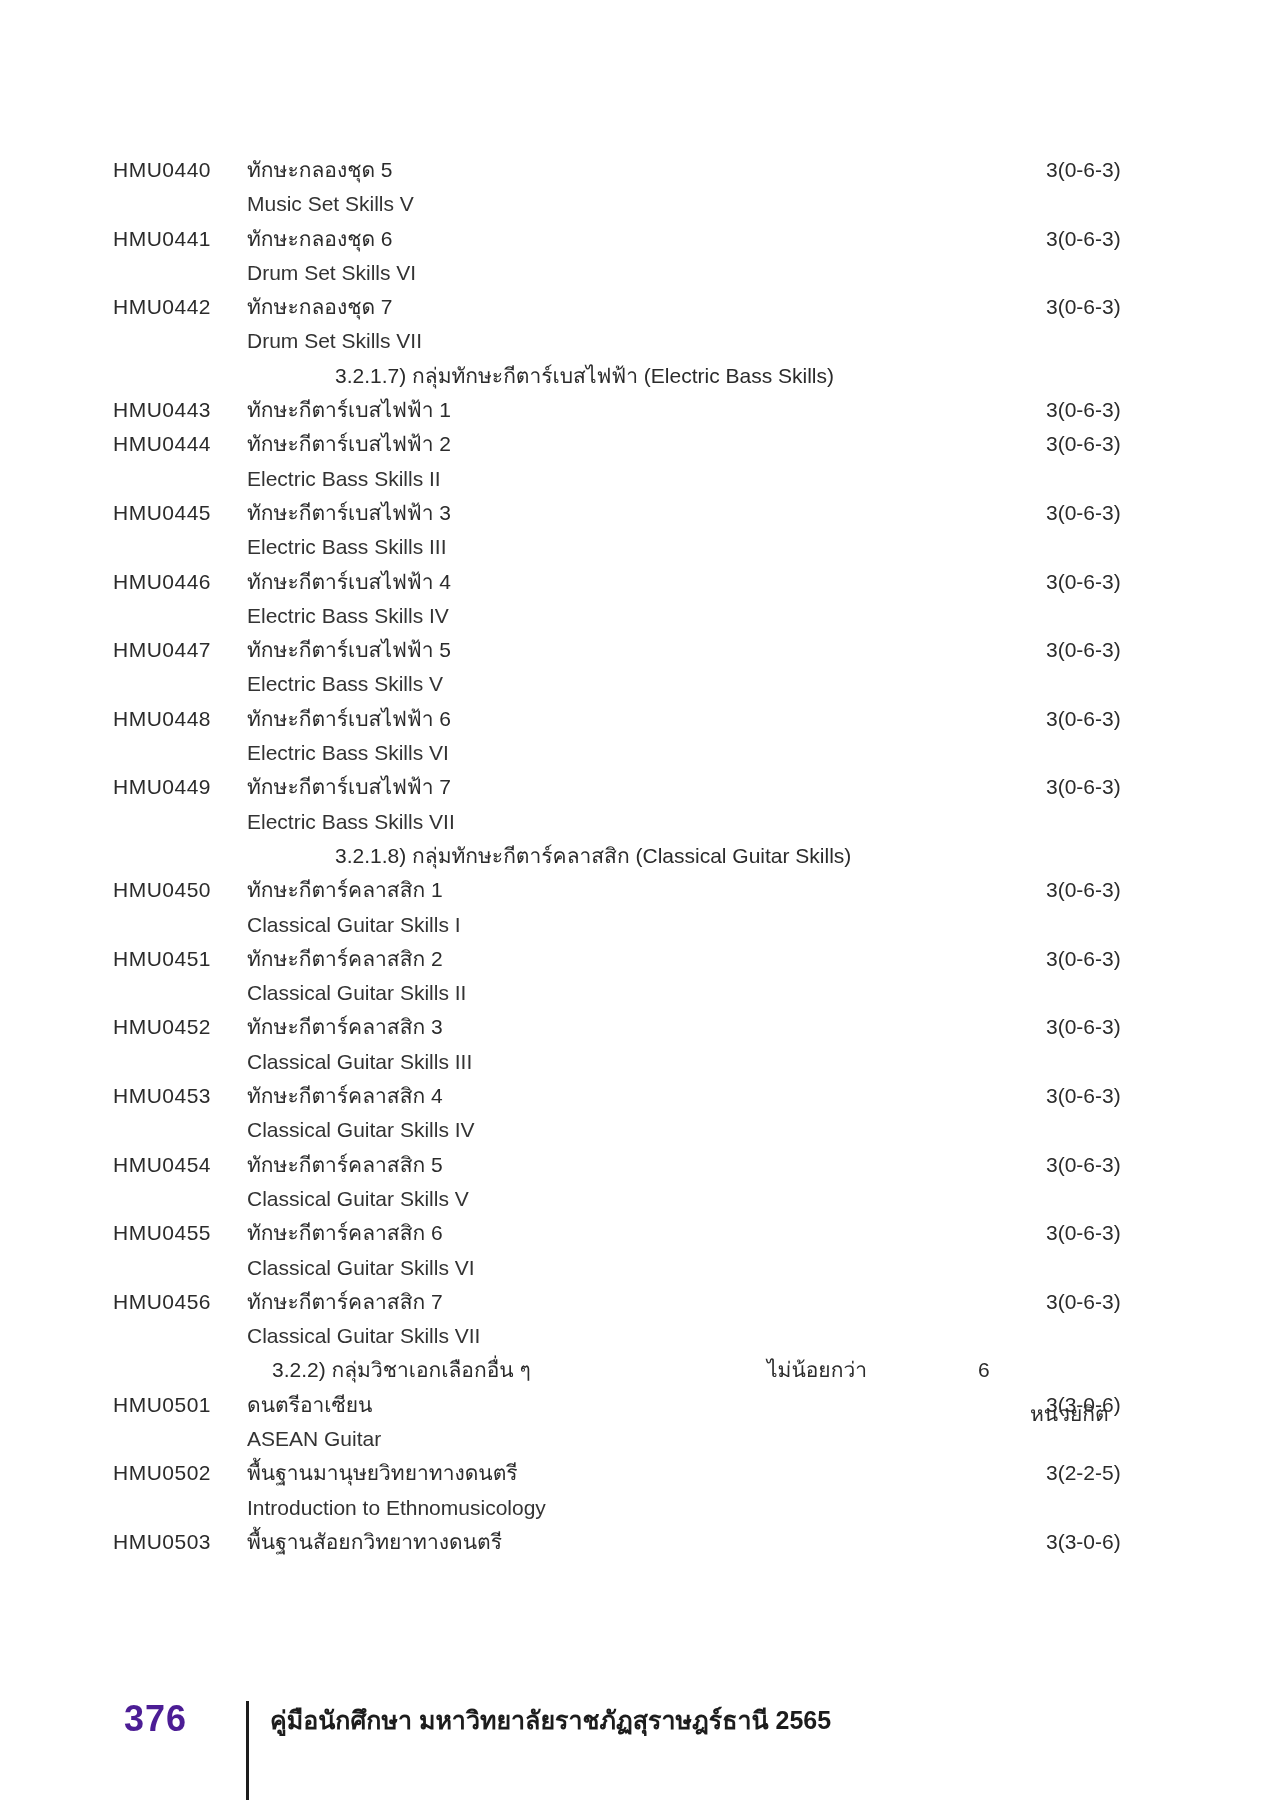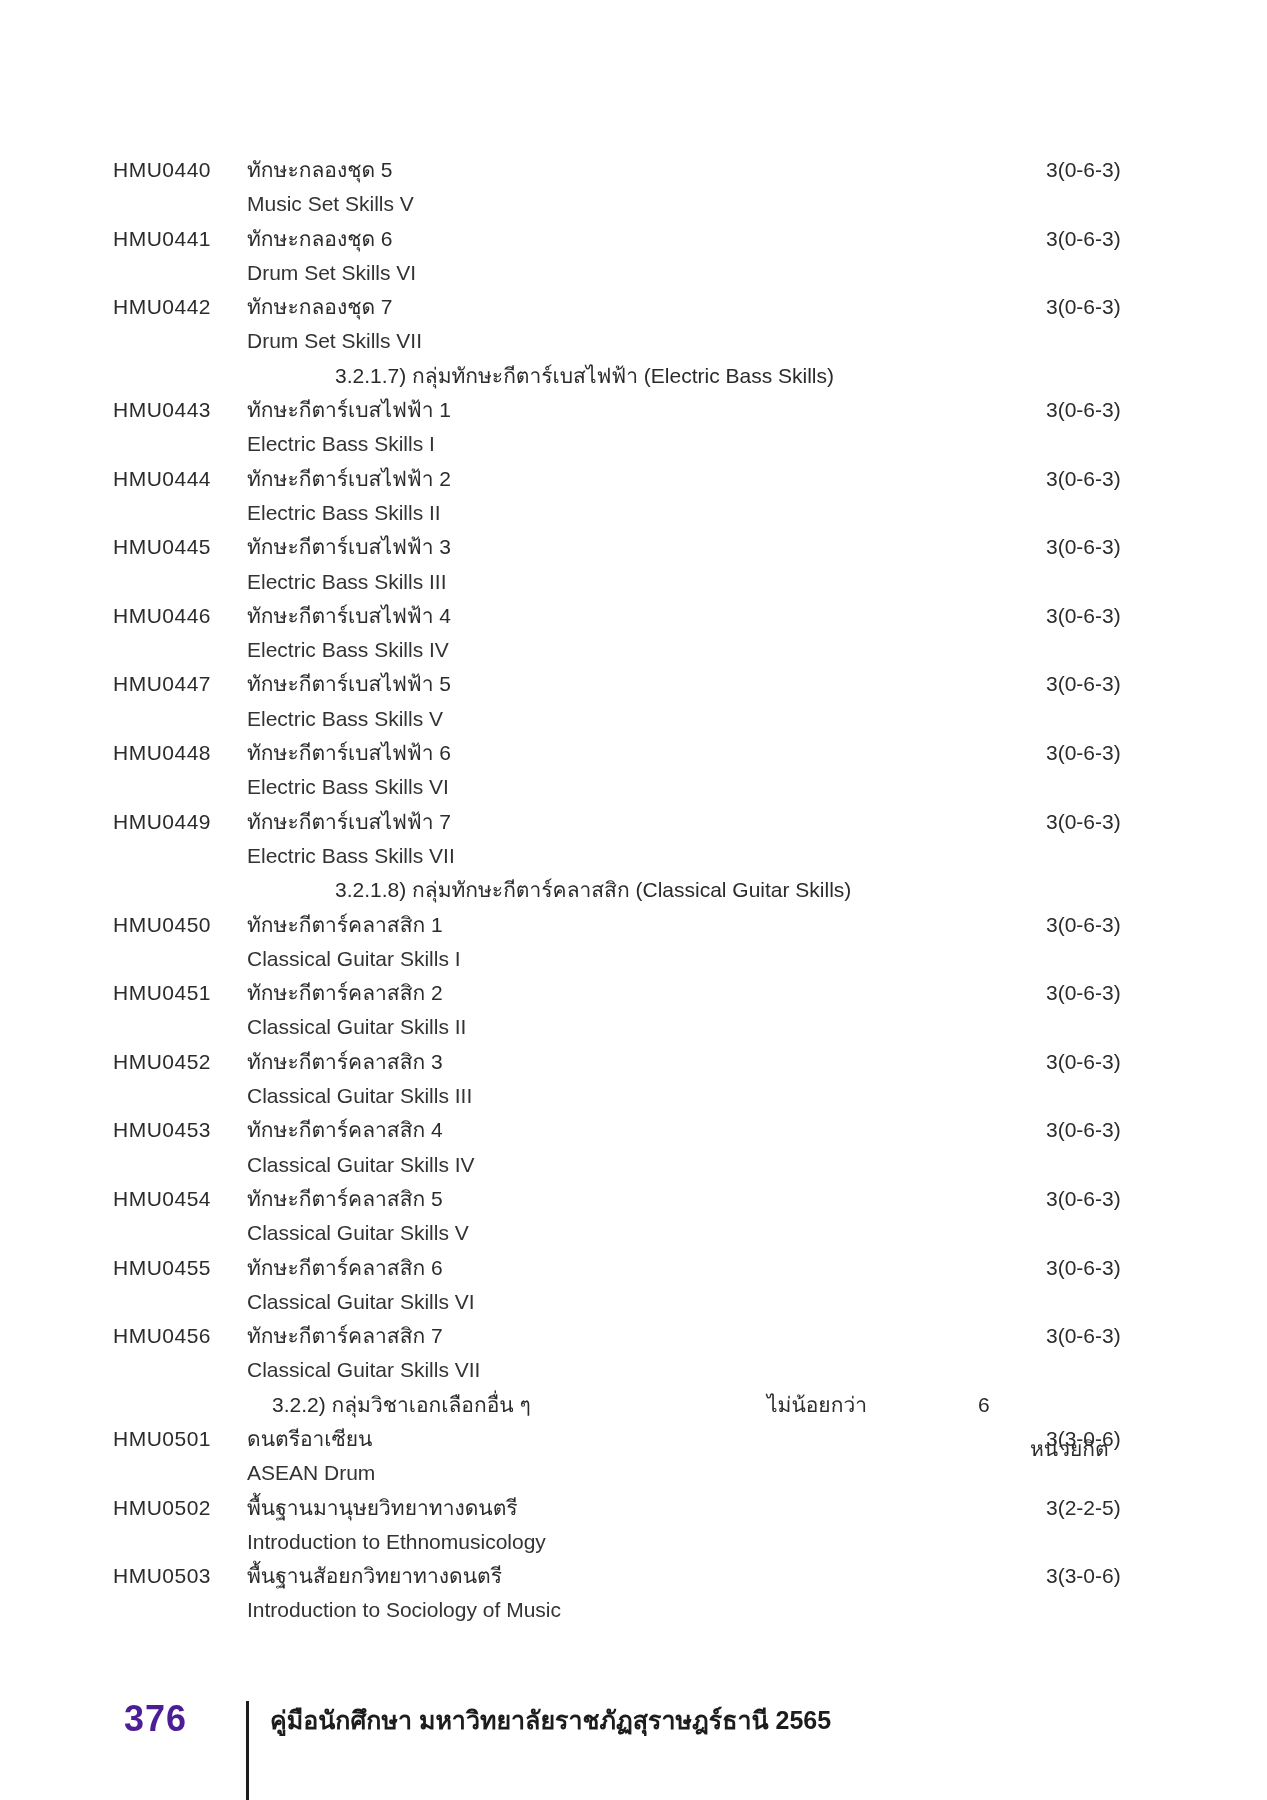--- a/index.html
+++ b/index.html
@@ -75,23 +75,20 @@
       </div>
       <div class="line">
         <span class="section">3.2.1.7)  กลุ่มทักษะกีตาร์เบสไฟฟ้า (Electric Bass Skills)</span>
       </div>
       <div class="line">
         <span class="code">HMU0443</span>
         <span class="title">ทักษะกีตาร์เบสไฟฟ้า 1</span>
         <span class="credit">3(0-6-3)</span>
       </div>
       <div class="line">
-        <span class="title en">Electric Bass Skills I</span>
-      </div>
-      <div class="line">
         <span class="code">HMU0444</span>
         <span class="title">ทักษะกีตาร์เบสไฟฟ้า 2</span>
         <span class="credit">3(0-6-3)</span>
       </div>
       <div class="line">
         <span class="title en">Electric Bass Skills II</span>
       </div>
       <div class="line">
         <span class="code">HMU0445</span>
         <span class="title">ทักษะกีตาร์เบสไฟฟ้า 3</span>
@@ -196,36 +193,33 @@
         <span class="req-cond">ไม่น้อยกว่า</span>
         <span class="req-val">6</span>
         <span class="req-unit">หน่วยกิต</span>
       </div>
       <div class="line">
         <span class="code">HMU0501</span>
         <span class="title">ดนตรีอาเซียน</span>
         <span class="credit">3(3-0-6)</span>
       </div>
       <div class="line">
-        <span class="title en">ASEAN Drum</span>
+        <span class="title en">ASEAN Guitar</span>
       </div>
       <div class="line">
         <span class="code">HMU0502</span>
         <span class="title">พื้นฐานมานุษยวิทยาทางดนตรี</span>
         <span class="credit">3(2-2-5)</span>
       </div>
       <div class="line">
         <span class="title en">Introduction to Ethnomusicology</span>
       </div>
       <div class="line">
         <span class="code">HMU0503</span>
         <span class="title">พื้นฐานสัอยกวิทยาทางดนตรี</span>
         <span class="credit">3(3-0-6)</span>
-      </div>
-      <div class="line">
-        <span class="title en">Introduction to Sociology of Music</span>
       </div>
     </div>
 
   <div id="footer-pagenum">376</div>
   <div id="footer-divider"></div>
   <div id="footer-title">คู่มือนักศึกษา มหาวิทยาลัยราชภัฏสุราษฎร์ธานี 2565</div>
 </div>
 
 </body></html>

